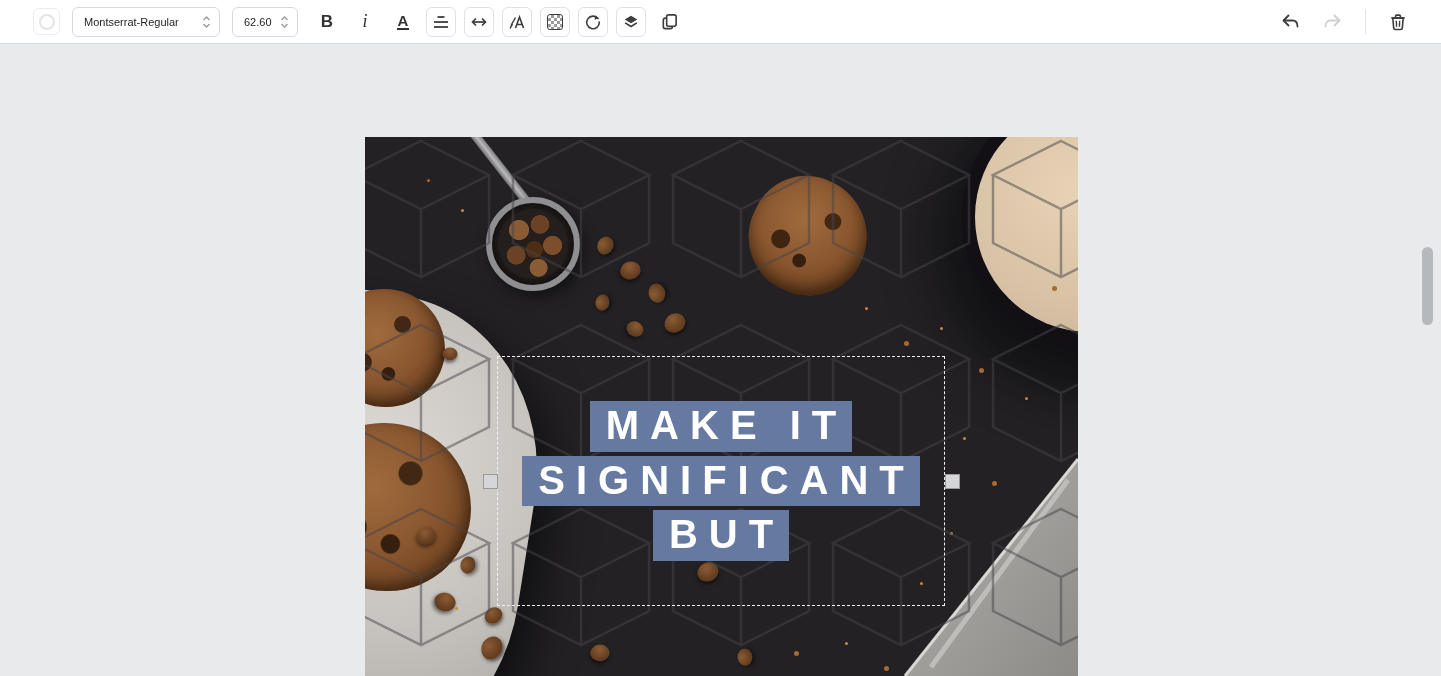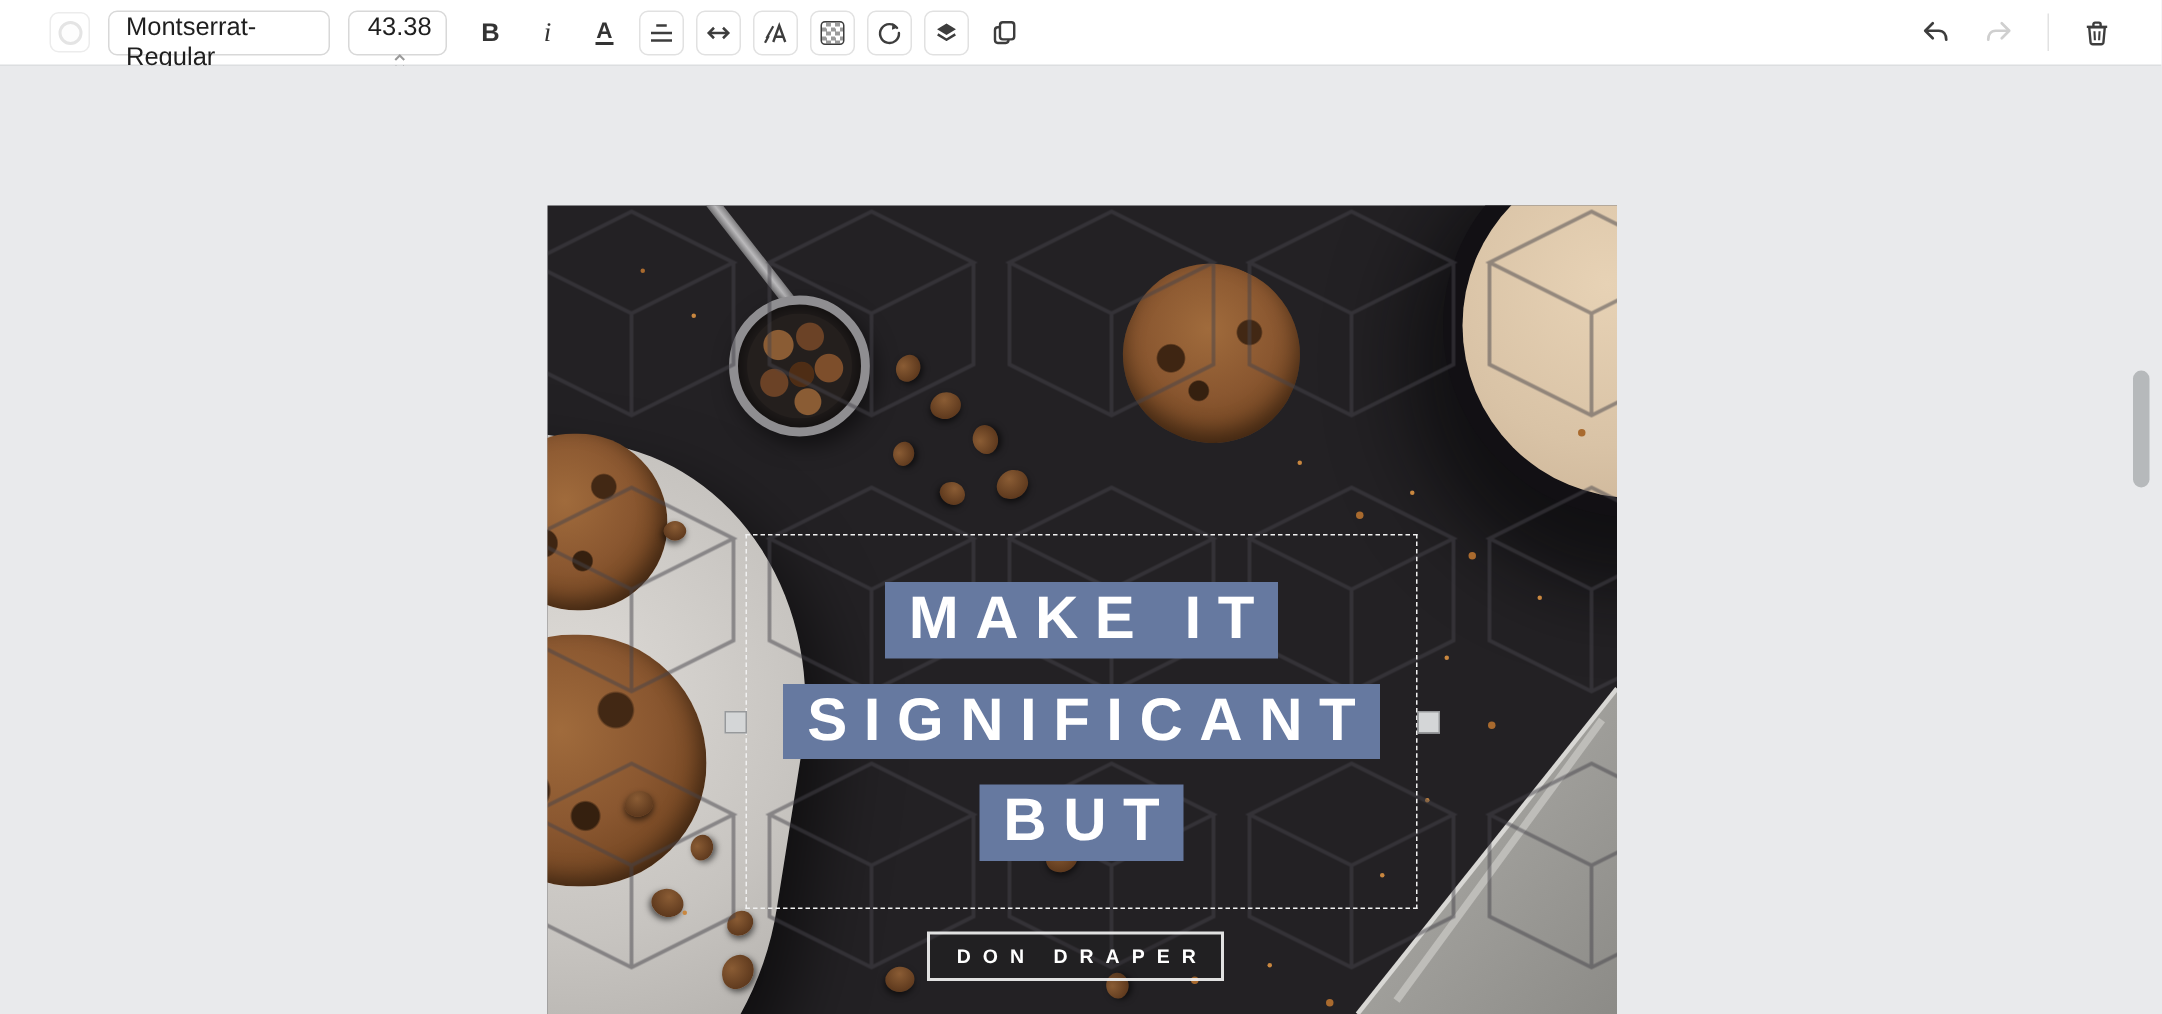--- a/index.html
+++ b/index.html
@@ -14,21 +14,21 @@
   .tb-group { display:flex; align-items:center; gap:8px; }
   .tb-right { margin-left:auto; display:flex; align-items:center; gap:13px; }
   .swatch-btn {
     width:27px; height:27px; border:1px solid #ececec; border-radius:6px;
     display:flex; align-items:center; justify-content:center; background:#fff; cursor:pointer;
   }
   .swatch-circle { width:16px; height:16px; border-radius:50%; border:2px solid #e4e4e4; background:#fdfdfd; }
   .select-box {
     height:30px; border:1px solid #d8d8d8; border-radius:6px; background:#fff;
     display:flex; align-items:center; gap:7px; padding:0 8px 0 11px;
-    font-size:17px; color:#1f1f1f; cursor:pointer; margin-left:4px;flex-direction:column;
+    font-size:11px; color:#1f1f1f; cursor:pointer; margin-left:4px;
   }
   .font-select { width:148px; justify-content:space-between; }
   .size-select { width:66px; justify-content:space-between; margin-right:6px; }
   .stepper svg { display:block; }
   .tb-btn {
     width:30px; height:30px; display:flex; align-items:center; justify-content:center;
     background:#fff; border:none; border-radius:6px; cursor:pointer; color:#3d3d3d;
   }
   .tb-btn.boxed { border:1px solid #e1e1e1; }
   .bold-glyph { font-weight:bold; font-size:17px; color:#333; }
@@ -114,21 +114,21 @@
       130px 540px 0 0 #c9873f, 200px 560px 0 1px #a96a2e, 90px 470px 0 0 #c9873f,
       430px 515px 0 1px #a96a2e, 660px 260px 0 0 #c9873f, 688px 150px 0 1px #a96a2e,
       62px 42px 0 0 #a96a2e, 96px 72px 0 0 #c9873f;
   }
   .overlay-svg { left:0; top:0; width:713px; height:539px; }
 
   
   .sel-box {
     left:132px; top:219px; width:448px; height:250px;
     border:1.5px dashed #f1f1f1;
-    display:flex; flex-direction:column; align-items:center; justify-content:center; gap:17px;
+    display:flex; flex-direction:column; align-items:center; justify-content:center; gap:4px;
   }
   .q-line {
     position:static; white-space:nowrap;
     font-weight:bold; font-size:40px; line-height:1.12;
     letter-spacing:11px; color:#ffffff;
     padding:2px 5px 4px 16px;
   }
   .attribution {
     left:253px; top:484px; width:198px; height:33px;
     border:2px solid rgba(242,242,242,0.92); color:#fff;
@@ -154,21 +154,21 @@
       <span>Montserrat-Regular</span>
       <span class="stepper">
         <svg width="9" height="14" viewBox="0 0 9 14">
             <path d="M1.5 5 L4.5 2 L7.5 5" fill="none" stroke="#9a9a9a" stroke-width="1.4"></path>
             <path d="M1.5 9 L4.5 12 L7.5 9" fill="none" stroke="#9a9a9a" stroke-width="1.4"></path>
           </svg>
       </span>
     </div>
 
     <div class="select-box size-select">
-      <span>43.38</span>
+      <span>62.60</span>
       <span class="stepper">
         <svg width="9" height="14" viewBox="0 0 9 14">
             <path d="M1.5 5 L4.5 2 L7.5 5" fill="none" stroke="#9a9a9a" stroke-width="1.4"></path>
             <path d="M1.5 9 L4.5 12 L7.5 9" fill="none" stroke="#9a9a9a" stroke-width="1.4"></path>
           </svg>
       </span>
     </div>
 
     <button class="tb-btn">
       <span class="bold-glyph">B</span>
@@ -305,17 +305,16 @@
     </svg>
 
     <div class="sel-box">
       <span class="q-line" style="background-color: rgb(102, 121, 160);">MAKE IT</span>
       <span class="q-line" style="background-color: rgb(102, 121, 160);">SIGNIFICANT</span>
       <span class="q-line" style="background-color: rgb(102, 121, 160);">BUT</span>
     </div>
     <div class="handle handle-left"></div>
     <div class="handle handle-right"></div>
 
-    <div class="attribution">DON DRAPER</div>
   </div>
 
   <div class="scroll-thumb"></div>
 </div>
 
 </body></html>

